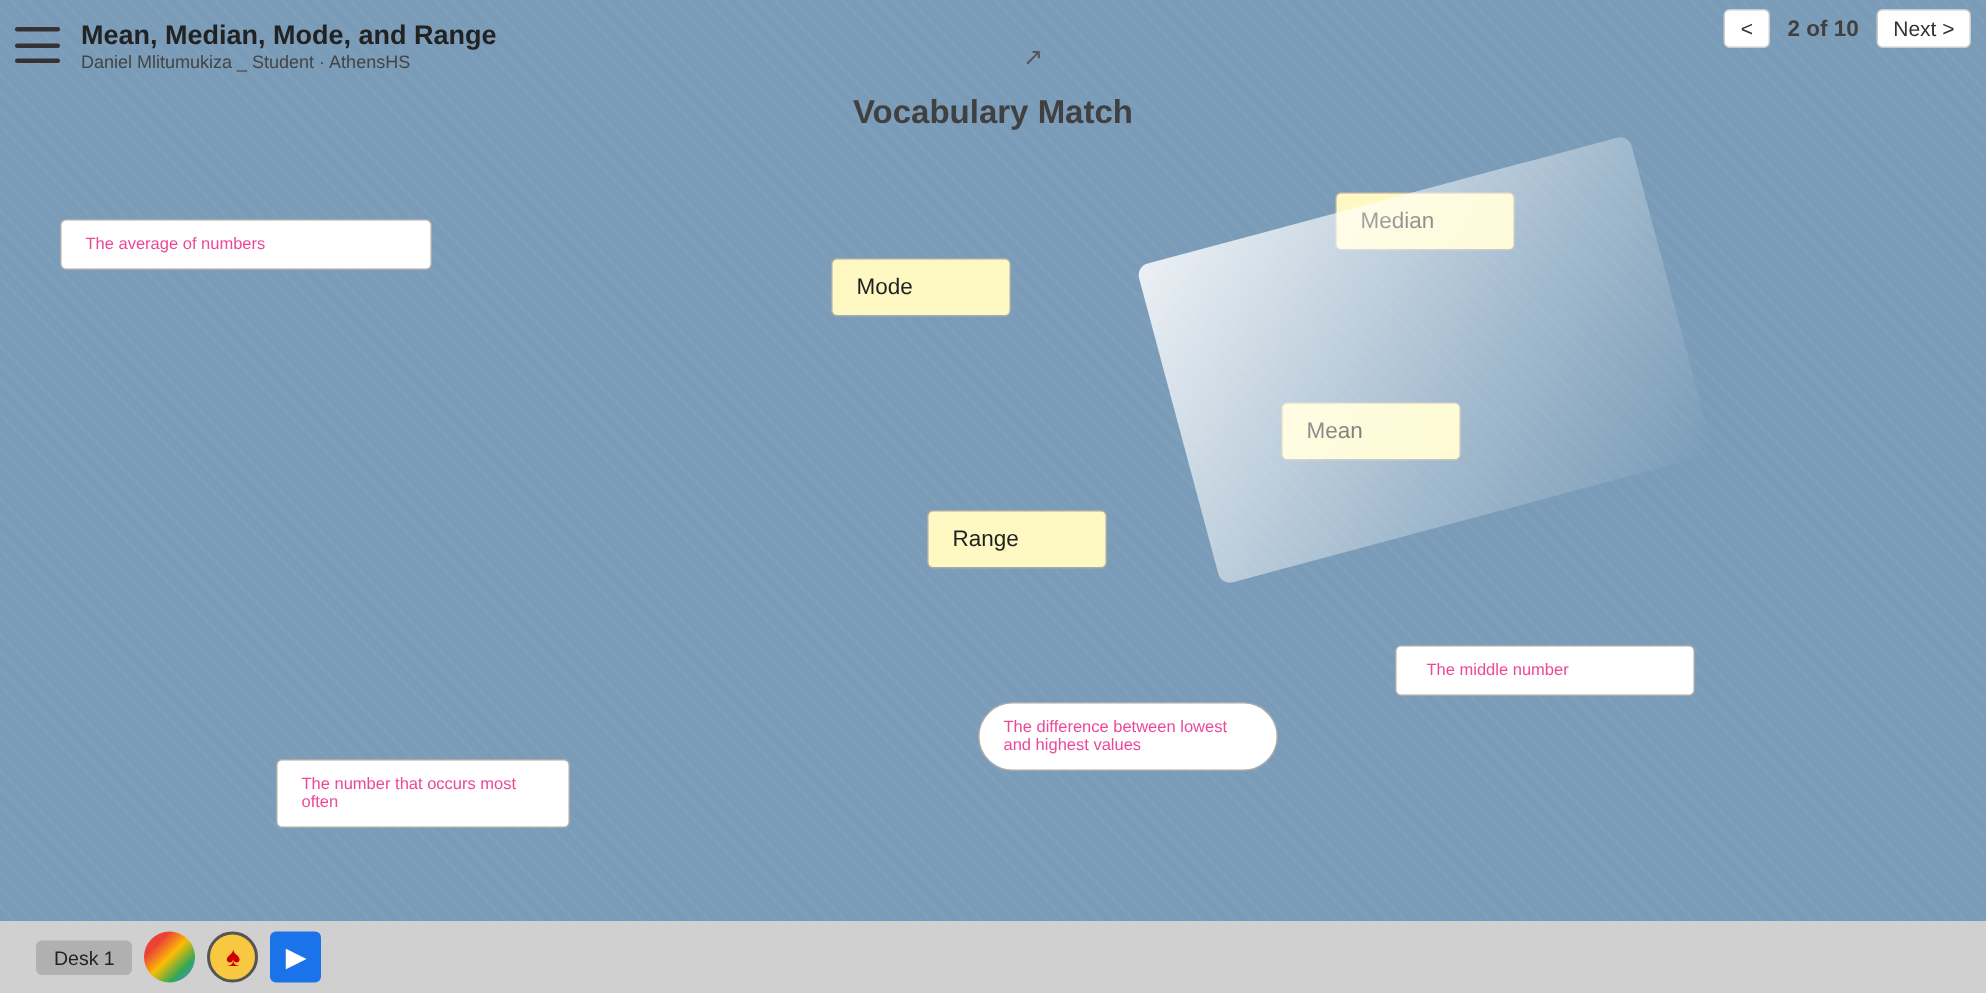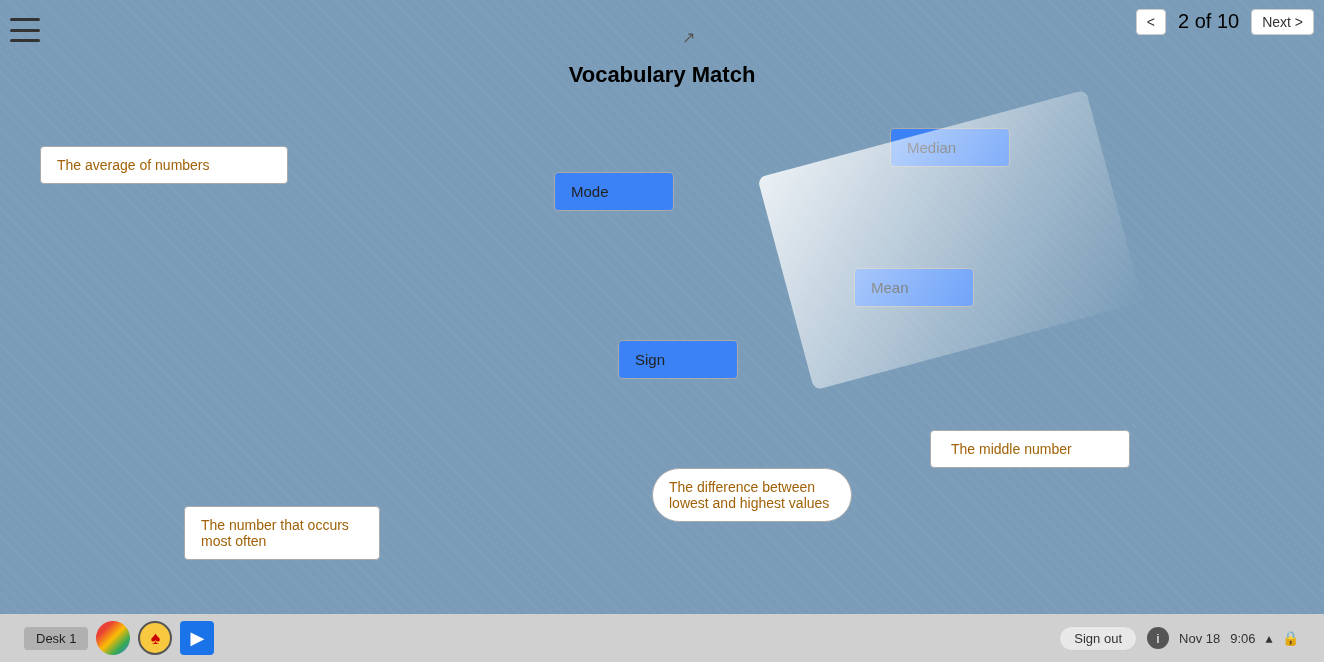--- a/index.html
+++ b/index.html
@@ -90,60 +90,61 @@
       padding: 4px 10px;
       cursor: pointer;
       font-size: 14px;
       color: #333;
       display: flex;
       align-items: center;
       gap: 4px;
     }
 
     .page-indicator {
-      font-size: 20px;
-      color: #000000;
+      font-size: 15px;
+      color: #404040;
       padding: 4px 8px;
+      font-weight: bold;
     }
 
     
     .page-title-center {
       position: absolute;
       top: 62px;
       left: 50%;
       transform: translateX(-50%);
       font-size: 22px;
       font-weight: 600;
-      color: #000000;
+      color: #404040;
       z-index: 5;
     }
 
     
     .vocab-card {
       position: absolute;
-      background: #3b82f6;
+      background: #fef9c3;
       border: 1px solid #aaa;
       border-radius: 4px;
       padding: 10px 16px;
       font-size: 15px;
       color: #222;
       cursor: pointer;
       z-index: 5;
       min-width: 120px;
     }
 
     
     .def-card {
       position: absolute;
       background: white;
       border: 1px solid #aaa;
       border-radius: 4px;
       padding: 10px 16px;
-      font-size: 14px;
-      color: #a16207;
+      font-size: 11px;
+      color: #ec4899;
       cursor: pointer;
       z-index: 5;
       max-width: 260px;
     }
 
     
     .glare {
       position: absolute;
       background: linear-gradient(135deg, rgba(255,255,255,0.85) 0%, rgba(255,255,255,0.3) 60%, transparent 100%);
       transform: rotate(-15deg);
@@ -254,20 +255,22 @@
 </head>
 <body>
 
 <div class="top-bar">
   <div class="hamburger">
     <span></span>
       <span></span>
       <span></span>
   </div>
   <div class="title-block">
+    <span class="app-title">Mean, Median, Mode, and Range</span>
+    <span class="user-info">Daniel Mlitumukiza _ Student · AthensHS</span>
   </div>
 </div>
 
 <div class="expand-icon">
   <span>↗</span>
 </div>
 
 <div class="nav-controls">
   <button class="nav-btn">
     <span>&lt;</span>
@@ -288,21 +291,21 @@
 
 <div class="vocab-card" style="top: 172px; left: 554px;">
   <span>Mode</span>
 </div>
 
 <div class="vocab-card" style="top: 268px; left: 854px;">
   <span>Mean</span>
 </div>
 
 <div class="vocab-card" style="top: 340px; left: 618px;">
-  <span>Sign</span>
+  <span>Range</span>
 </div>
 
 <div class="def-card" style="top: 146px; left: 40px; width: 248px;">
   <span>The average of numbers</span>
 </div>
 
 <div class="def-card" style="top: 430px; left: 930px; width: 200px; padding-left: 20px;">
   <span>The middle number</span>
 </div>
 
@@ -321,23 +324,13 @@
   </div>
 
   <div class="taskbar-icon" style="background: #f8c840; border: 2px solid #555; font-size: 18px; color: #c00;">
     ♠
   </div>
 
   <div class="taskbar-icon" style="background: #1a73e8; font-size: 18px; color: white; border-radius: 4px;">
     ▶
   </div>
 
-  <div class="taskbar-right">
-    <button class="sign-out-btn">Sign out</button>
-    <div class="taskbar-info-icon">
-      <span>i</span>
-    </div>
-    <span class="taskbar-date">Nov 18</span>
-    <span class="taskbar-time">9:06</span>
-    <span class="wifi-icon">▴</span>
-    <span class="lock-icon">🔒</span>
-  </div>
 </div>
 
 </body></html>

